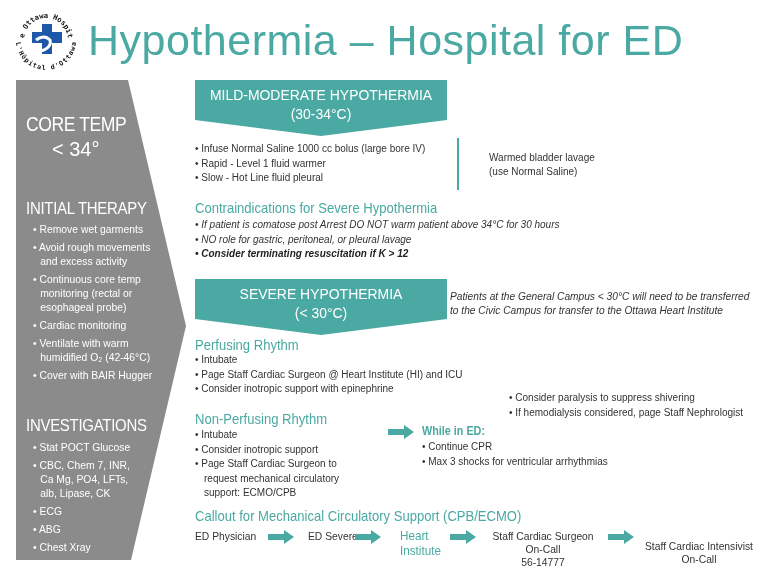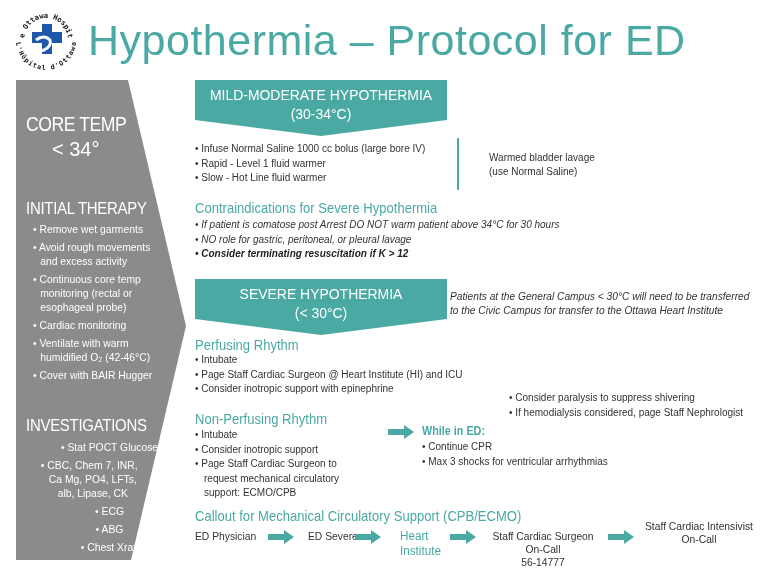--- a/index.html
+++ b/index.html
@@ -17,21 +17,21 @@
   .side-text { color: #ffffff; }
   #core-title { left: 26px; top: 113px; width: 100px; font-size: 20px; letter-spacing: -0.5px; text-align: center; transform: scaleX(0.88); transform-origin: left; white-space: nowrap; }
   #core-value { left: 52px; top: 138px; font-size: 20px; white-space: nowrap; }
   .side-head { font-size: 17px; letter-spacing: -0.3px; white-space: nowrap; transform: scaleX(0.88); transform-origin: left; }
   .side-list { list-style: none; }
   .side-list li { font-size: 11.5px; line-height: 14px; margin-bottom: 4px; padding-left: 8px; text-indent: -8px; transform: scaleX(0.9); transform-origin: left; width: 170px; }
   .side-list li::before { content: "• "; }
   #initial-head { left: 26px; top: 199px; }
   #initial-list { left: 33px; top: 222px; }
   #invest-head { left: 26px; top: 416px; }
-  #invest-list { left: 33px; top: 440px; text-align: center; }
+  #invest-list { left: 33px; top: 440px; }
 
   
   .banner { width: 288px; height: 56px; }
   .banner svg { position: absolute; left: 0; top: 0; }
   .banner-text { position: absolute; left: 0; top: 5px; width: 252px; text-align: center; color: #ffffff; font-size: 15.5px; line-height: 19px; }
   .banner-text span { display: block; transform: scaleX(0.9); }
   #banner1 { left: 195px; top: 80px; }
   #banner2 { left: 195px; top: 279px; }
 
   .blist { list-style: none; font-size: 10px; color: #333; }
@@ -61,21 +61,21 @@
   #ed-arrow { left: 388px; top: 425px; }
   #ed-head { left: 422px; top: 424px; font-size: 12px; color: #4aa9a2; font-weight: bold; white-space: nowrap; transform: scaleX(0.9); transform-origin: left; }
   #ed-list { left: 422px; top: 440px; }
 
   #callout-head { left: 195px; top: 508px; }
   .flow { font-size: 10.3px; line-height: 13px; color: #333; text-align: center; white-space: nowrap; }
   #flow-0 { left: 195px; top: 530px; }
   #flow-1 { left: 308px; top: 530px; }
   #flow-2 { left: 400px; top: 528px; font-size: 13px; line-height: 15px; color: #4aa9a2; text-align: left; transform: scaleX(0.9); transform-origin: left; }
   #flow-3 { left: 488px; top: 530px; width: 110px; }
-  #flow-4 { left: 640px; top: 520px; width: 118px; }
+  #flow-4 { left: 640px; top: 540px; width: 118px; }
   #arrow-0 { left: 268px; top: 530px; }
   #arrow-1 { left: 355px; top: 530px; }
   #arrow-2 { left: 450px; top: 530px; }
   #arrow-3 { left: 608px; top: 530px; }
 </style>
 </head>
 <body>
 
 <div id="logo" class="abs">
   <svg width="64" height="64" viewBox="0 0 64 64">
@@ -87,21 +87,21 @@
       <textPath href="#arcTop" startOffset="50%" text-anchor="middle">The Ottawa Hospital</textPath>
     </text>
     <text font-size="6.6" font-weight="bold" fill="#111" font-family="DejaVu Sans Mono, monospace" dy="6">
       <textPath href="#arcBot" startOffset="50%" text-anchor="middle">L'Hôpital d'Ottawa</textPath>
     </text>
     <rect x="28" y="18" width="10" height="30" fill="#1f57a8"></rect>
     <rect x="18" y="26" width="30" height="11" fill="#1f57a8"></rect>
     <path d="M22,34 Q30,28 36,34 Q38,40 30,44 Q24,46 22,44" fill="none" stroke="#ffffff" stroke-width="3"></path>
   </svg>
 </div>
-<div id="title" class="abs">Hypothermia – Protocol for ED</div>
+<div id="title" class="abs">Hypothermia – Hospital for ED</div>
 
 <svg id="sidebar-shape" class="abs" width="200" height="576">
   <polygon points="16,80 128,80 186,326 131,560 16,560" fill="#8a8b8a"></polygon>
 </svg>
 
 <div id="core-title" class="abs side-text cond">CORE TEMP</div>
 <div id="core-value" class="abs side-text">&lt; 34°</div>
 
 <div id="initial-head" class="abs side-text side-head cond">INITIAL THERAPY</div>
 <ul id="initial-list" class="abs side-text side-list">
@@ -128,21 +128,21 @@
   </svg>
   <div class="banner-text">
     <span>MILD-MODERATE HYPOTHERMIA</span>
     <span>(30-34°C)</span>
   </div>
 </div>
 
 <ul id="mild-list" class="abs blist">
   <li>Infuse Normal Saline 1000 cc bolus (large bore IV)</li>
   <li>Rapid - Level 1 fluid warmer</li>
-  <li>Slow - Hot Line fluid warmer</li>
+  <li>Slow - Hot Line fluid pleural</li>
 </ul>
 <div id="mild-divider" class="abs"></div>
 <div id="bladder" class="abs">
   <div>Warmed bladder lavage</div>
   <div>(use Normal Saline)</div>
 </div>
 
 <div id="contra-head" class="abs sec-head">Contraindications for Severe Hypothermia</div>
 <ul id="contra-list" class="abs blist">
   <li>If patient is comatose post Arrest DO NOT warm patient above 34°C for 30 hours</li>

